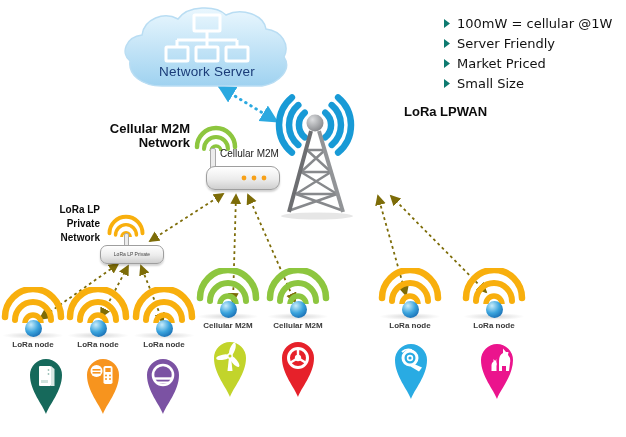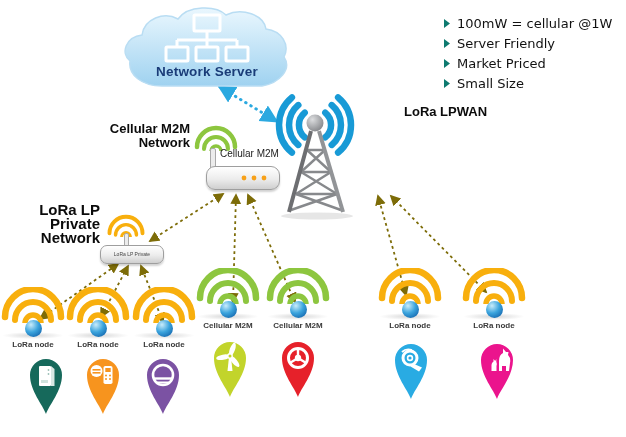--- a/index.html
+++ b/index.html
@@ -4,21 +4,21 @@
 <style>
   html,body{margin:0;padding:0;background:#fff;}
   #stage{
     position:relative;width:626px;height:437px;background:#ffffff;overflow:hidden;
     font-family:"Liberation Sans", sans-serif;
   }
   svg{display:block;}
   .abs{position:absolute;}
   
   .cloud-label{position:absolute;left:0;right:0;top:62px;text-align:center;
-    font-weight:bold;font-size:13.5px;color:#1a3c78;letter-spacing:.2px;}
+    font-weight:normal;font-size:13.5px;color:#1a3c78;letter-spacing:.2px;}
   
   .features{position:absolute;left:444px;top:13px;list-style:none;margin:0;padding:0;}
   .features li{display:flex;align-items:center;height:20px;
     font-family:"DejaVu Sans", sans-serif;font-size:13px;color:#111;}
   .features li .blt{margin-right:7px;display:inline-block;}
   
   .net-title{position:absolute;font-weight:bold;color:#0b0b0b;font-size:13px;
     line-height:14px;white-space:pre-line;}
   .t-right{text-align:right;}
   
@@ -136,21 +136,21 @@
       </g>
       <path d="M48,41 L26,122" stroke="#6d6e71" stroke-width="4" fill="none"></path>
       <path d="M56,41 L80,122" stroke="#929497" stroke-width="4" fill="none"></path>
       <circle cx="52" cy="33" r="8.5" fill="url(#sg)"></circle>
     </svg>
   </div>
 
   <div class="net-title t-right" style="right:436px;top:122px;">Cellular M2M
 Network</div>
   <div class="net-title" style="left:404px;top:105px;">LoRa LPWAN</div>
-  <div class="net-title t-right" style="right:526px;top:203px;font-size:15px;">LoRa LP
+  <div class="net-title t-right" style="right:526px;top:203px;font-size:10px;">LoRa LP
 Private
 Network</div>
 
   <div class="router" style="left:193px;top:125px;width:120px;height:66px;">
     <svg class="abs" width="46" height="26" viewBox="0 0 46 26" style="left:0;top:0;">
       <g fill="none" stroke-linecap="round" stroke="#8dc63f">
         <path d="M4,22 A19,19 0 0 1 42,22" stroke-width="4.5"></path>
         <path d="M11,24 A12,12 0 0 1 35,24" stroke-width="4"></path>
         <path d="M18,26 A5,5 0 0 1 28,26" stroke-width="3.5"></path>
       </g>

